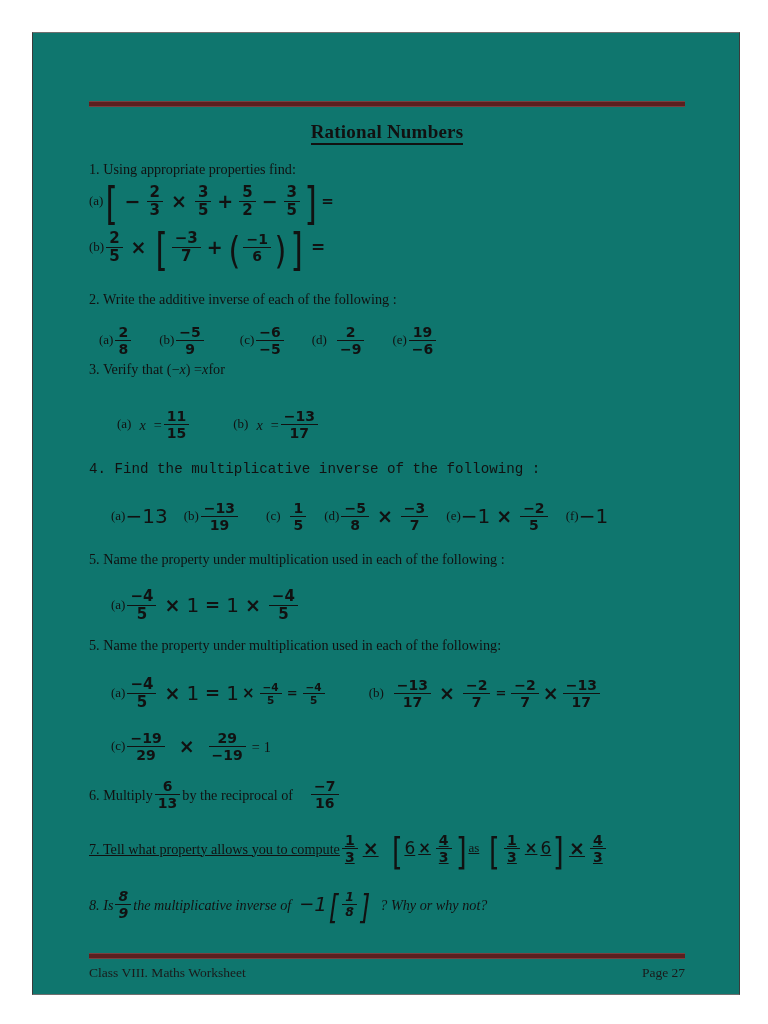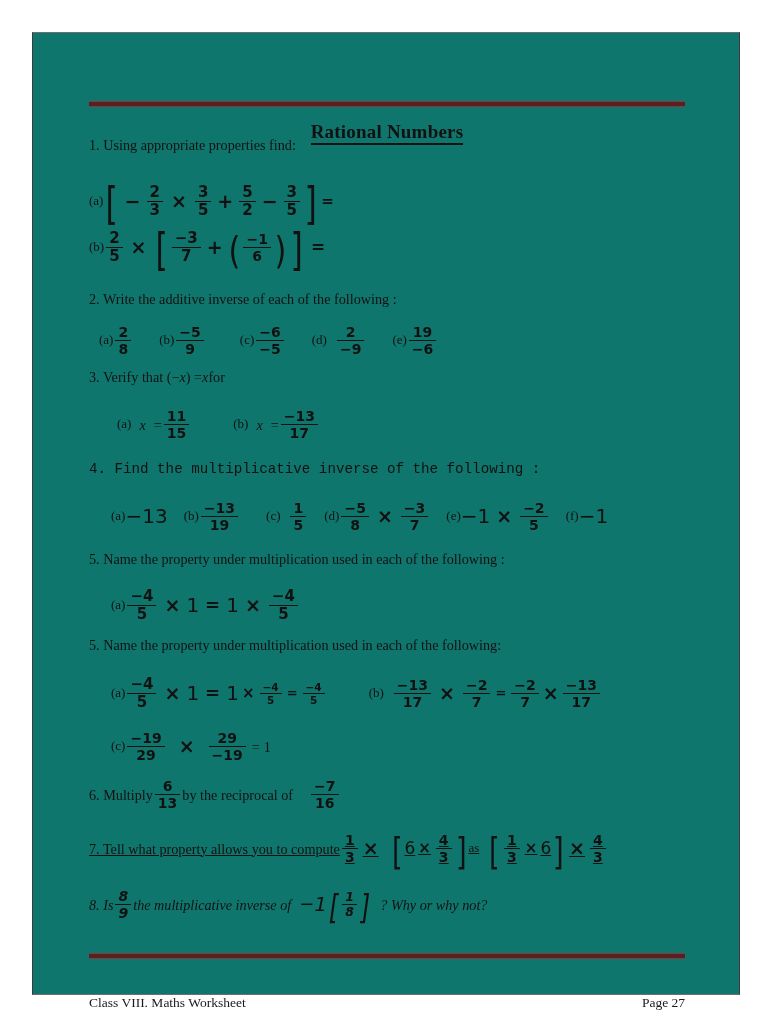--- a/index.html
+++ b/index.html
@@ -75,21 +75,20 @@
     position: absolute;
     top: 932px;
     left: 0;
     width: 596px;
     display: flex;
     justify-content: space-between;
     align-items: baseline;
     font-size: 13.5px;
     font-family: "Liberation Serif", "DejaVu Serif", serif;
     color: #1a1a1a;
-    margin-top: 30px;
   }
 
   
   .q {
     position: absolute;
     left: 0;
     display: flex;
     align-items: center;
     white-space: nowrap;
     font-size: 14.2px;
@@ -176,21 +175,21 @@
 
 <div class="page-sheet">
   <div class="page-inner">
 
     <div class="rule rule-top"></div>
 
     <div class="doc-title">
       <span>Rational Numbers</span>
     </div>
 
-    <div class="q" style="top:104px;">
+    <div class="q" style="top:128px;">
       <span class="qtext">1. Using appropriate properties find:</span>
     </div>
 
     <div class="q" style="top:152px;">
       <span class="sub-label">(a)</span>
       <span class="brk tall">[</span>
       <span class="op minus">−</span>
       <span class="frac f16">
         <span class="num">2</span>
           <span class="bar"></span>
@@ -280,21 +279,21 @@
       </span>
       <span class="gap-l"></span>
       <span class="sub-label">(e)</span>
       <span class="frac f15">
         <span class="num">19</span>
           <span class="bar"></span>
           <span class="den">−6</span>
       </span>
     </div>
 
-    <div class="q" style="top:336px;align-items:center;">
+    <div class="q" style="top:328px;align-items:center;">
       <span class="qtext">3. Verify that (−</span>
       <span class="qtext ital">x</span>
       <span class="qtext">) = </span>
       <span class="qtext ital">x</span>
       <span class="qtext"> for</span>
     </div>
 
     <div class="q" style="top:376px; left:28px;">
       <span class="sub-label">(a)</span>
       <span class="gap-s"></span>

